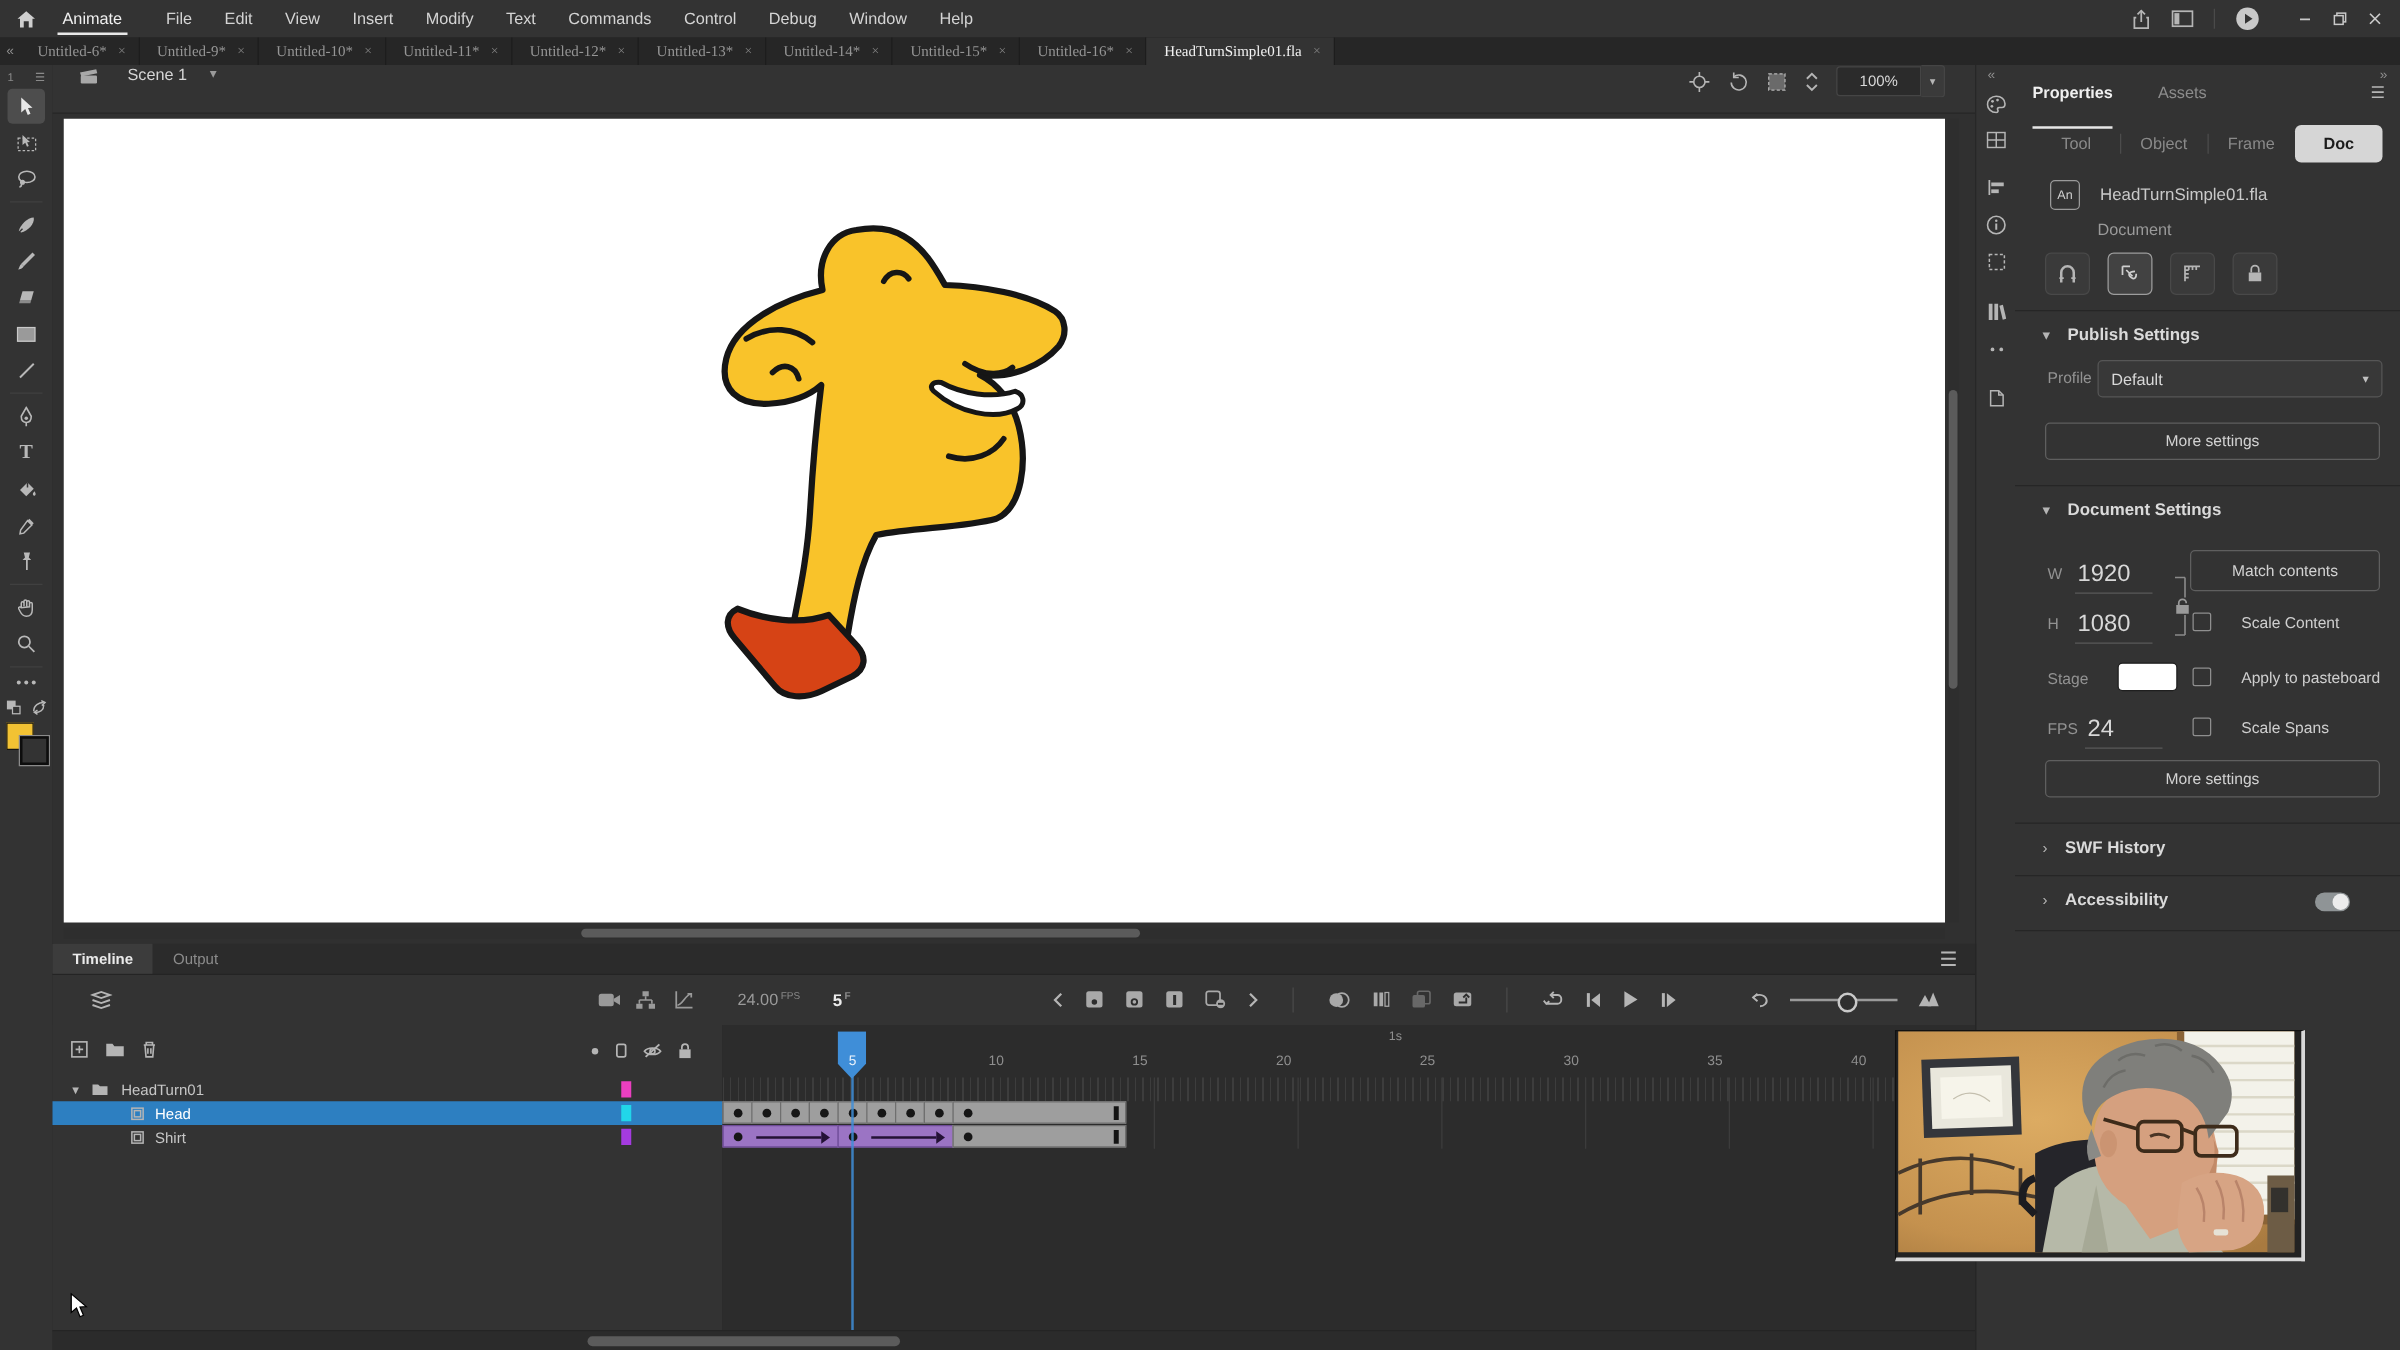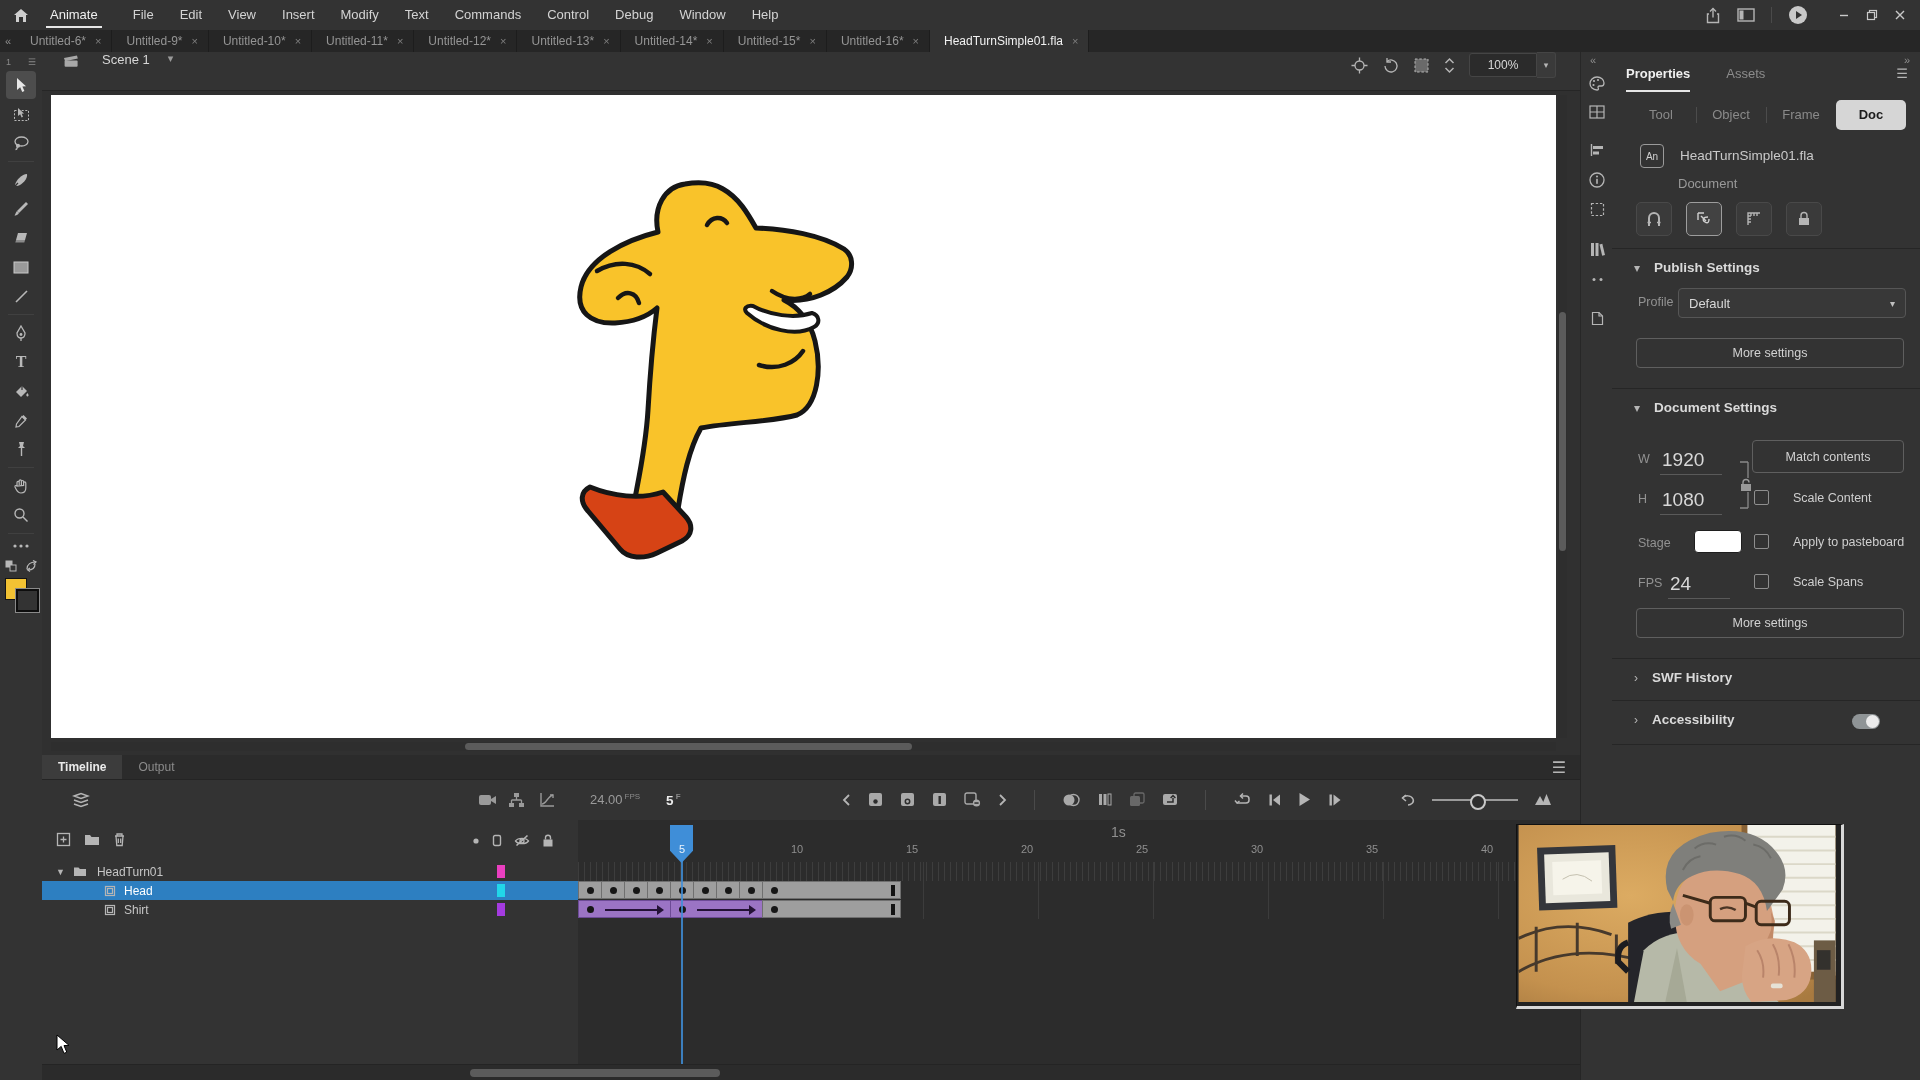--- a/index.html
+++ b/index.html
@@ -17,21 +17,21 @@
   #menus{display:flex;margin-left:18px;}
   #menus .menu{font-size:13px;color:#d4d4d4;padding:0 13px;line-height:30px;cursor:default;}
   #mb-right{margin-left:auto;display:flex;align-items:center;gap:16px;padding-right:14px;}
   .mb-sep{width:1px;height:16px;background:#4a4a4a;}
 
   
   #tabbar{position:absolute;left:0;top:30px;width:1920px;height:22px;background:#262626;
     display:flex;align-items:stretch;border-bottom:1px solid #202020;}
   #tab-collapse{width:16px;display:flex;align-items:center;justify-content:center;color:#8f8f8f;font-size:11px;}
   .tab{display:flex;align-items:center;padding:0 10px 0 14px;font-size:12px;color:#959595;
-    border-right:1px solid #1d1d1d;white-space:nowrap;}
+    border-right:1px solid #1d1d1d;white-space:nowrap;font-family:Liberation Serif, serif;}
   .tab .x{margin-left:9px;color:#7f7f7f;font-size:11px;}
   .tab.active{background:#333;color:#f2f2f2;}
 
   
   #toolcol{position:absolute;left:0;top:52px;width:42px;height:1028px;background:#333;
     border-right:1px solid #272727;}
   #toolhead{height:16px;display:flex;align-items:center;justify-content:space-between;padding:2px 6px 0;}
   #toolhead .n{font-size:9px;color:#8a8a8a;}
   .tool{width:30px;height:28px;margin:1px auto;display:flex;align-items:center;justify-content:center;
     color:#b8b8b8;border-radius:4px;}
@@ -60,21 +60,21 @@
   #iconstrip{position:absolute;left:1580px;top:52px;width:32px;height:1028px;background:#333;
     border-left:1px solid #272727;border-right:1px solid #272727;}
   #iconstrip .sico{position:absolute;left:8px;width:16px;height:16px;color:#b5b5b5;}
   #strip-collapse{position:absolute;left:9px;top:2px;color:#8f8f8f;font-size:11px;}
 
   
   #props{position:absolute;left:1612px;top:52px;width:308px;height:1028px;background:#333;font-size:13px;}
   #props .sep{position:absolute;left:0;width:308px;height:1px;background:#262626;}
   #p-expand{position:absolute;right:10px;top:2px;color:#8f8f8f;font-size:11px;}
   #p-tabs{position:absolute;left:14px;top:14px;display:flex;gap:36px;}
-  #p-tabs .ptab{font-size:13px;color:#8c8c8c;padding-bottom:9px;}
+  #p-tabs .ptab{font-size:13px;color:#8c8c8c;padding-bottom:20px;}
   #p-tabs .ptab.active{color:#f0f0f0;font-weight:bold;border-bottom:2px solid #e6e6e6;}
   #p-menu{position:absolute;right:12px;top:14px;color:#b5b5b5;}
   #p-modes{position:absolute;left:14px;top:48px;width:280px;height:30px;display:flex;align-items:center;}
   .mode{flex:1;text-align:center;color:#8a8a8a;font-size:13px;position:relative;line-height:30px;}
   .mode.active{background:#d6d6d6;color:#1c1c1c;border-radius:5px;font-weight:bold;}
   .mode + .mode:not(.active)::before{content:"";position:absolute;left:0;top:7px;width:1px;height:16px;background:#4c4c4c;}
   #p-docrow{position:absolute;left:28px;top:92px;display:flex;}
   #an-badge{width:22px;height:22px;border:1px solid #9a9a9a;border-radius:4px;display:flex;align-items:center;
     justify-content:center;font-size:10px;color:#d0d0d0;}
   #p-filename{margin-left:16px;color:#c9c9c9;font-size:13.5px;line-height:24px;}
@@ -130,21 +130,21 @@
   .lrow{position:relative;width:536px;height:19px;display:flex;align-items:center;font-size:12px;color:#c6c6c6;}
   .lrow.active{background:#2d7fc1;color:#fff;}
   .lrow .pico{margin-left:62px;}
   .lrow .lname{margin-left:8px;}
   .swatch{position:absolute;left:455px;top:3px;width:8px;height:13px;}
   #lrows{position:absolute;left:0;top:61px;}
   #frames-bg{position:absolute;left:536px;top:65px;width:1002px;height:244px;background:#2c2c2c;}
   #ruler{position:absolute;left:536px;top:65px;width:1002px;height:42px;}
   .tl-num{position:absolute;font-size:11px;color:#8f8f8f;text-align:center;}
   .tl-num.cur{color:#eaf2fb;}
-  .tl-sec{position:absolute;font-size:14px;color:#8f8f8f;}
+  .tl-sec{position:absolute;font-size:10px;color:#8f8f8f;}
   #hatch{position:absolute;left:536px;top:107px;width:1002px;height:19px;
     background:repeating-linear-gradient(90deg,#3d3d3d 0 1px,transparent 1px 6px);}
   .tl-grid{position:absolute;background:#3c3c3c;}
   .tl-ph{position:absolute;clip-path:polygon(0 0,100% 0,100% 68%,50% 100%,0 68%);}
   .tl-phline{position:absolute;opacity:.85;}
   .tl-cell,.tl-span{position:absolute;border:1px solid #6f6f6f;box-sizing:border-box;}
   .tl-span.tween{border-color:#6d4b96;}
   .fdot{position:absolute;left:8px;bottom:4px;width:7px;height:7px;border-radius:50%;background:#161616;}
   .tline{position:absolute;left:26px;right:13px;top:8px;height:2px;background:#241236;}
   .ahead{position:absolute;right:6px;top:4px;width:0;height:0;border-left:7px solid #241236;

